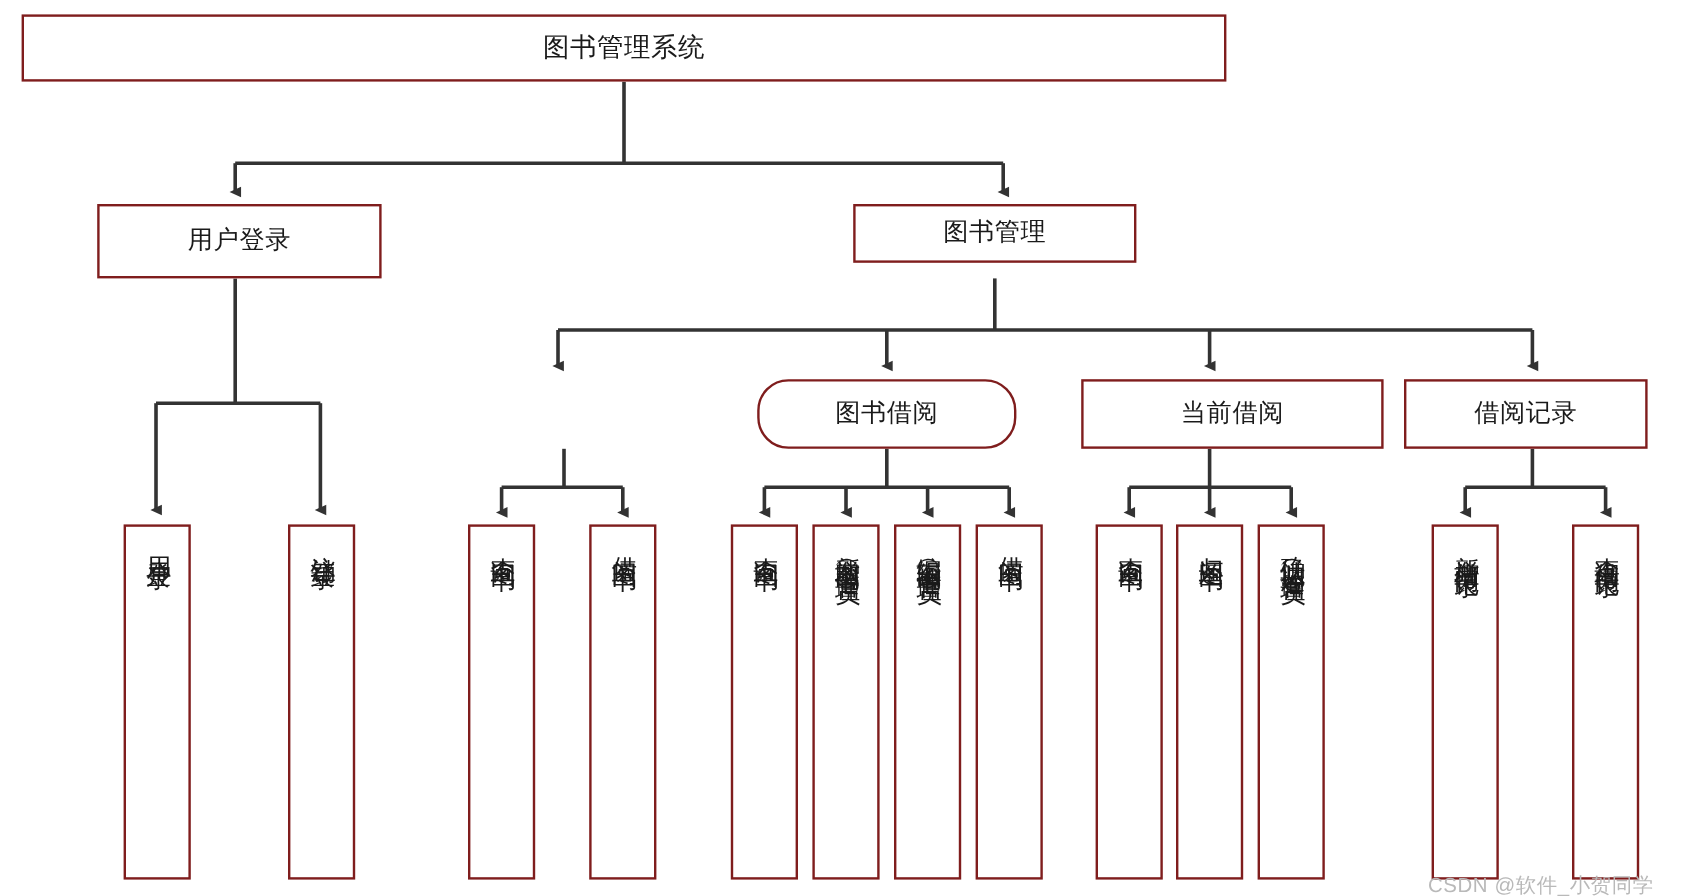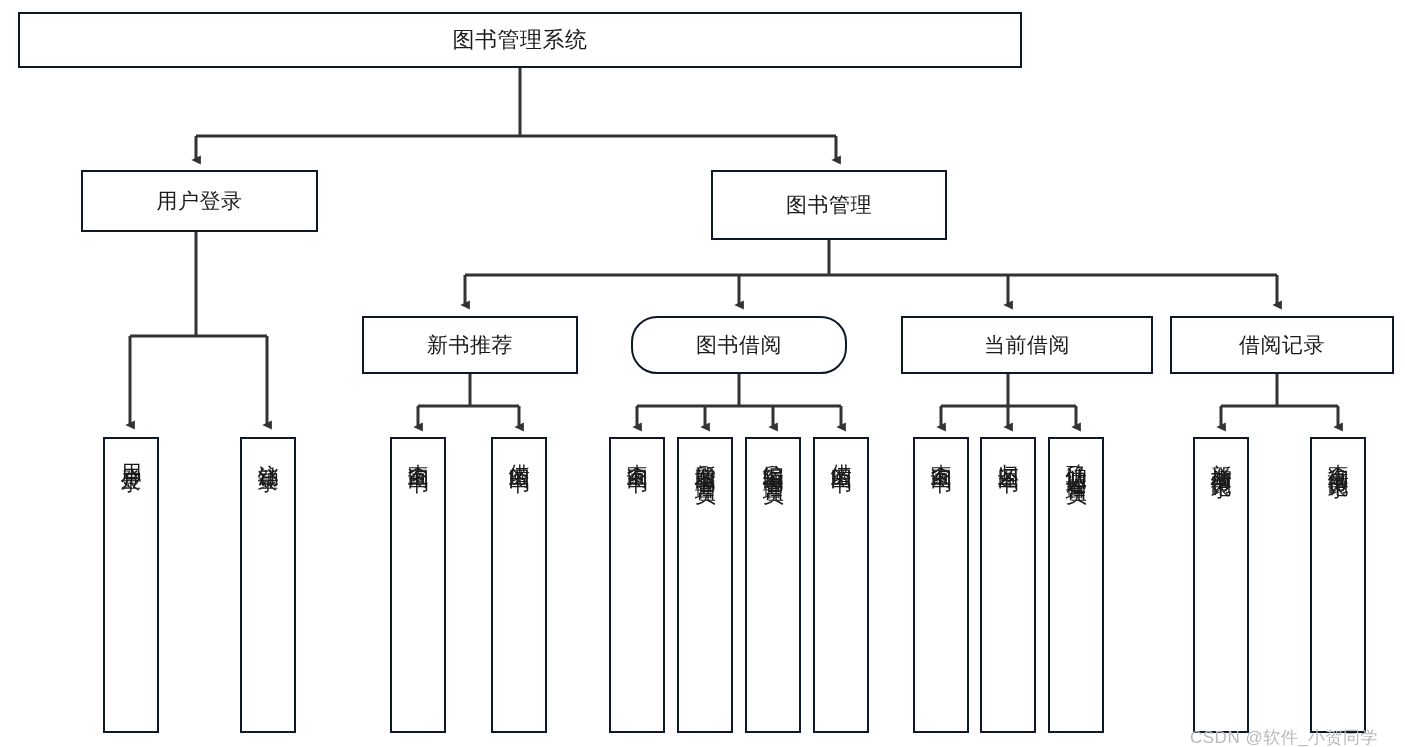--- a/index.html
+++ b/index.html
@@ -21,21 +21,21 @@
     position: absolute;
     left: 0;
     top: 0;
     width: 1405px;
     height: 747px;
   }
   .node {
     position: absolute;
     box-sizing: border-box;
     background: #ffffff;
-    border: 2px solid #0f172a;
+    border: 2px solid #7f1d1d;
     display: flex;
     align-items: center;
     justify-content: center;
     color: #1a1a1a;
     z-index: 2;
   }
   .node .label {
     color: #1a1a1a;
     line-height: 1.08;
     text-align: center;
@@ -127,34 +127,31 @@
     </g>
   </svg>
 
   <div class="node root horiz" style="left:18px; top:12px; width:1004px; height:56px;">
     <span class="label">图书管理系统</span>
   </div>
 
   <div class="node horiz" style="left:81px; top:170px; width:237px; height:62px;">
     <span class="label">用户登录</span>
   </div>
-  <div class="node horiz" style="left:711px; top:170px; width:236px; height:70px;">
+  <div class="node horiz" style="left:711px; top:170px; width:236px; height:49px;">
     <span class="label">图书管理</span>
   </div>
 
-  <div class="node horiz" style="left:362px; top:316px; width:216px; height:58px;">
-    <span class="label">新书推荐</span>
-  </div>
   <div class="node horiz" style="left:631px; top:316px; width:216px; height:58px;border-radius:26px;">
     <span class="label">图书借阅</span>
   </div>
   <div class="node horiz" style="left:901px; top:316px; width:252px; height:58px;">
     <span class="label">当前借阅</span>
   </div>
-  <div class="node horiz" style="left:1170px; top:316px; width:224px; height:58px;">
+  <div class="node horiz" style="left:1170px; top:316px; width:203px; height:58px;">
     <span class="label">借阅记录</span>
   </div>
 
   <div class="node vert" style="left:103px; top:437px; width:56px; height:296px;">
     <span class="label">用户登录</span>
   </div>
   <div class="node vert" style="left:240px; top:437px; width:56px; height:296px;">
     <span class="label">注销登录</span>
   </div>
 

